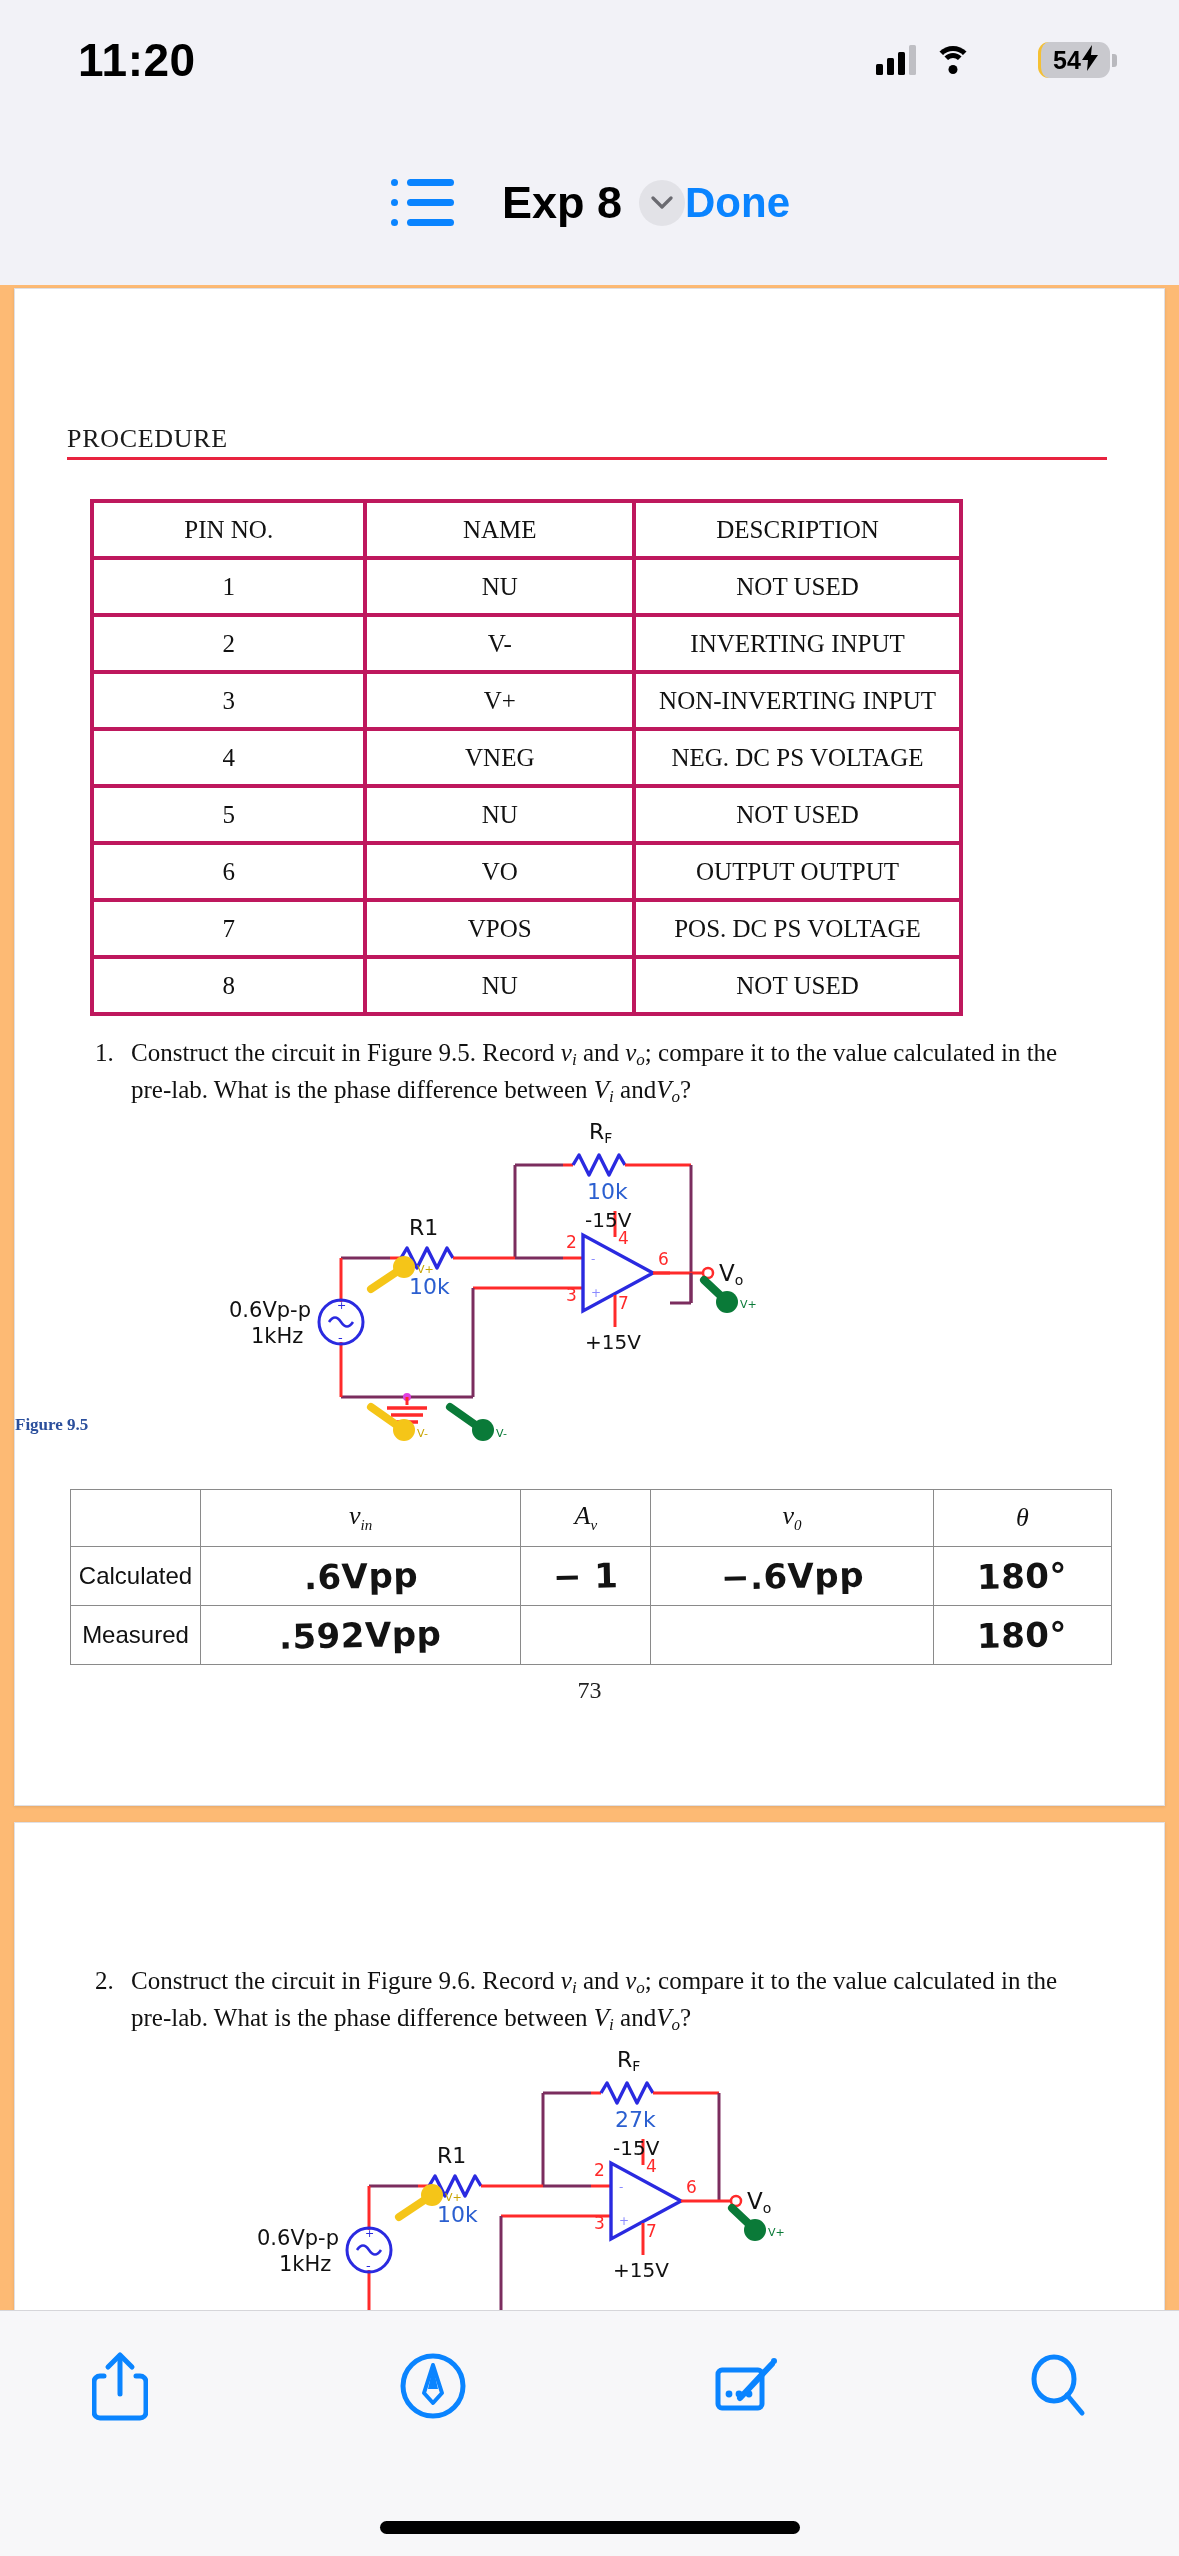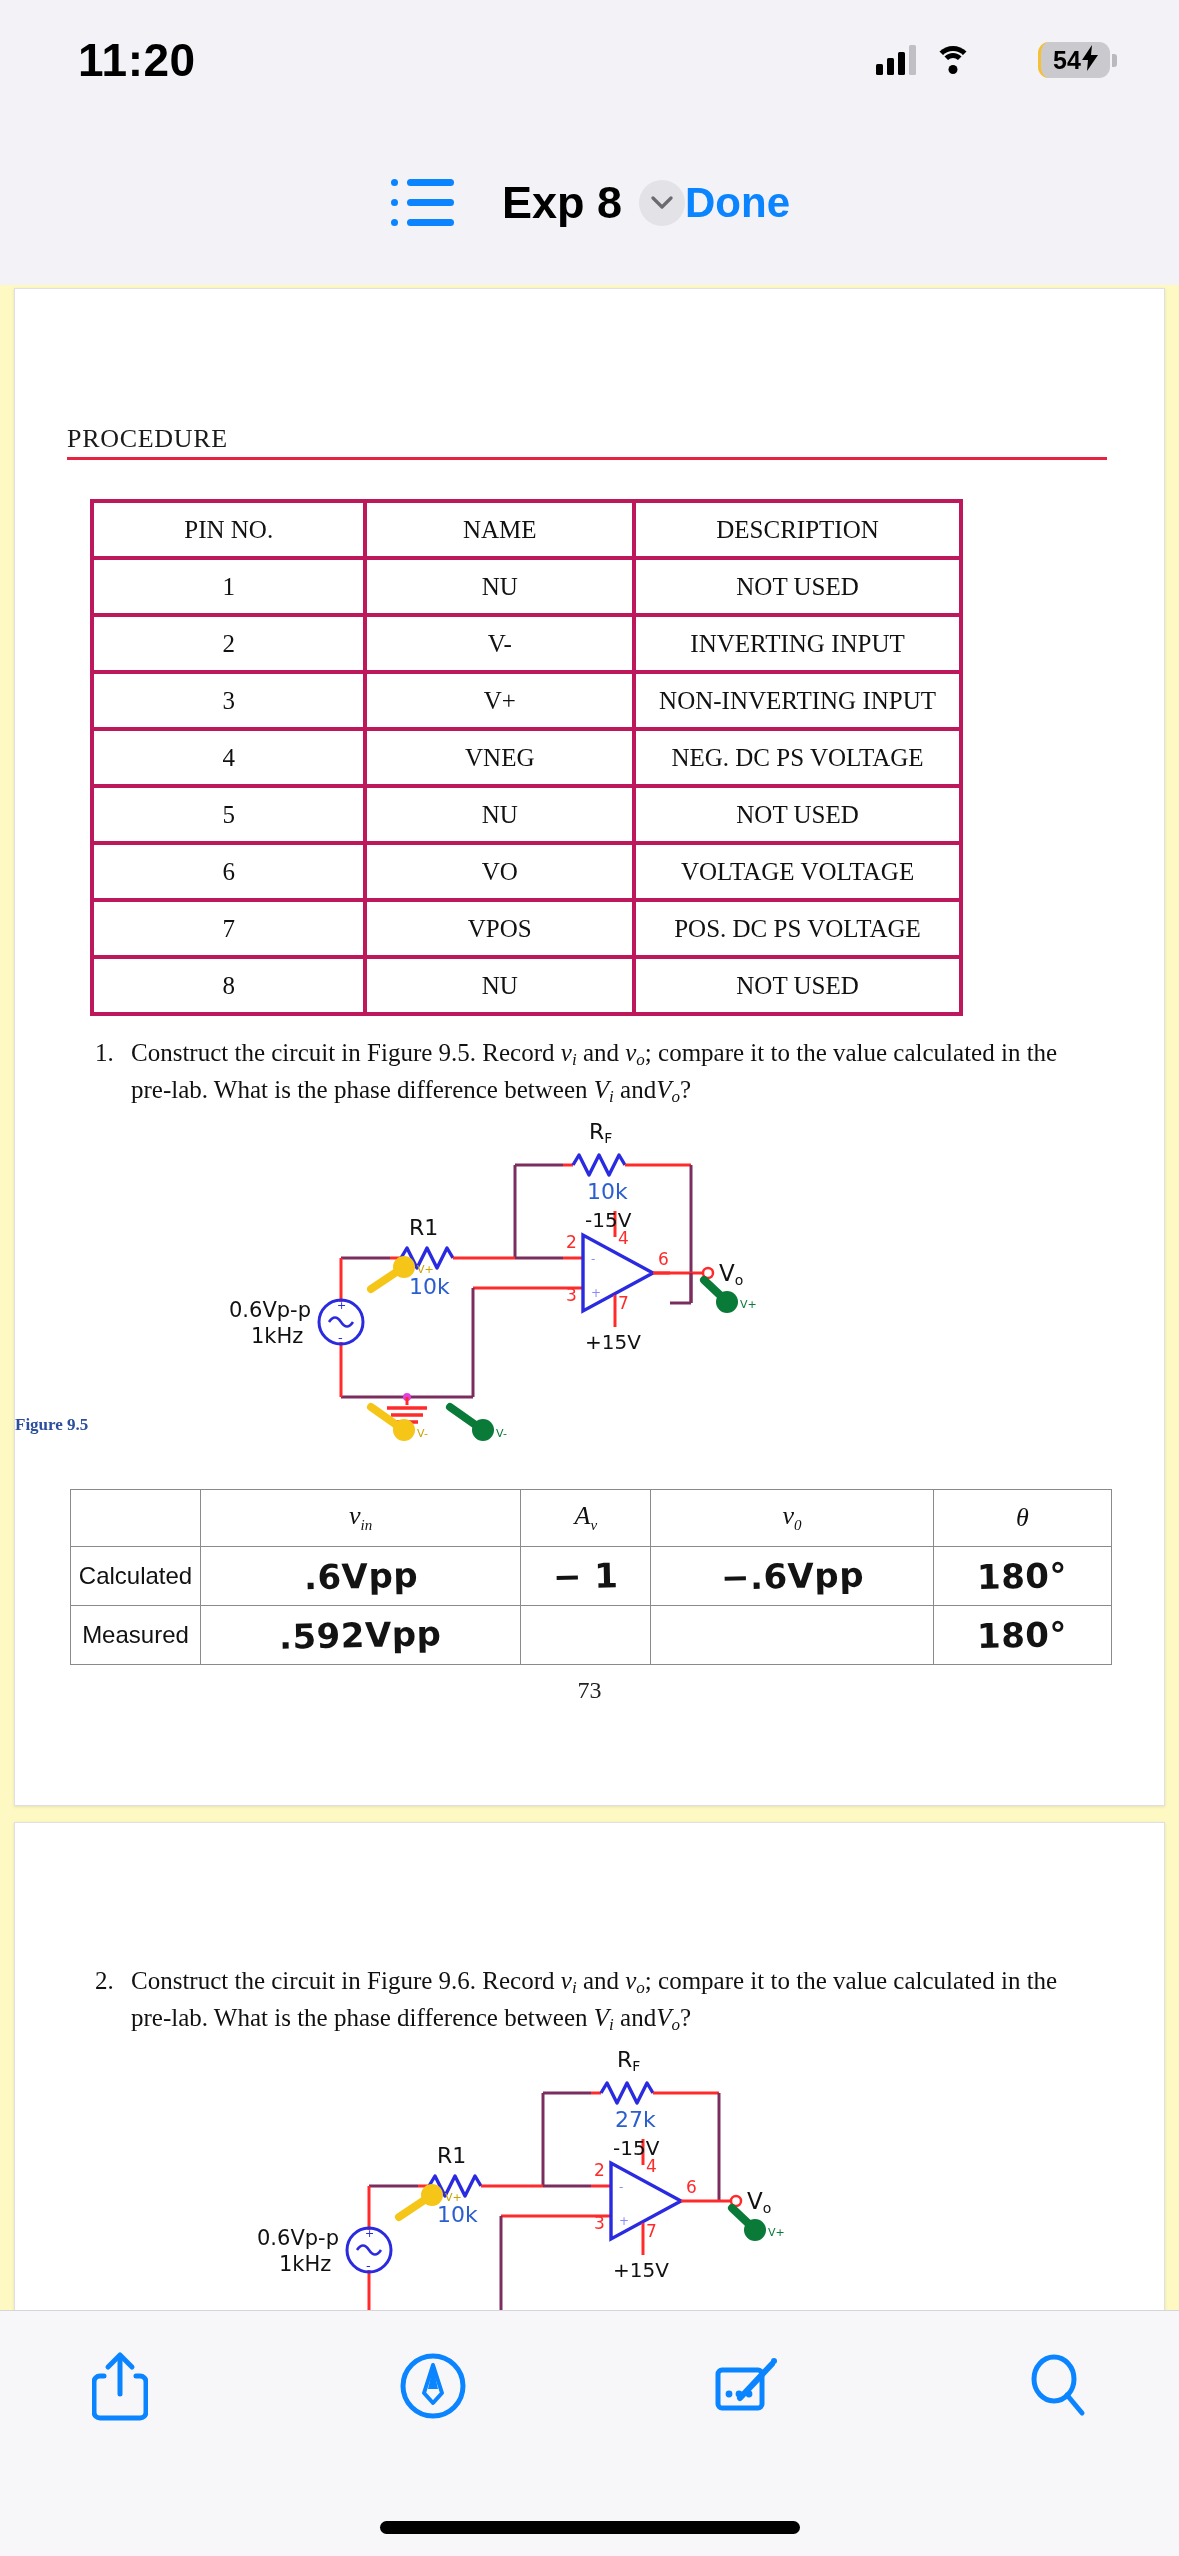--- a/index.html
+++ b/index.html
@@ -56,21 +56,21 @@
   #nav-chevron {
     width:46px; height:46px; border-radius:50%; background:#e2e2e7;
     display:flex; align-items:center; justify-content:center;
   }
   #nav-chevron svg { display:block; }
   #done-btn { font-size:42px; font-weight:600; color:#0a84ff; }
 
   
   #doc-area {
     position:absolute; top:285px; left:0; width:1179px; height:2025px;
-    background:#fef9c3; overflow:hidden;
+    background:#fdba74; overflow:hidden;
   }
   .page {
     position:absolute; left:14px; width:1151px; background:#fff;
     border:1px solid #e0e0e4;
     box-shadow:0 1px 3px rgba(0,0,0,0.10);
   }
   #page-1 { top:3px; height:1518px; }
   #page-2 { top:1537px; height:700px; }
 
   .pg-inner { position:relative; width:100%; height:100%; }
@@ -255,21 +255,21 @@
           <td>NEG. DC PS VOLTAGE</td>
         </tr>
         <tr>
           <td>5</td>
           <td>NU</td>
           <td>NOT USED</td>
         </tr>
         <tr>
           <td>6</td>
           <td>VO</td>
-          <td>VOLTAGE VOLTAGE</td>
+          <td>OUTPUT OUTPUT</td>
         </tr>
         <tr>
           <td>7</td>
           <td>VPOS</td>
           <td>POS. DC PS VOLTAGE</td>
         </tr>
         <tr>
           <td>8</td>
           <td>NU</td>
           <td>NOT USED</td>

